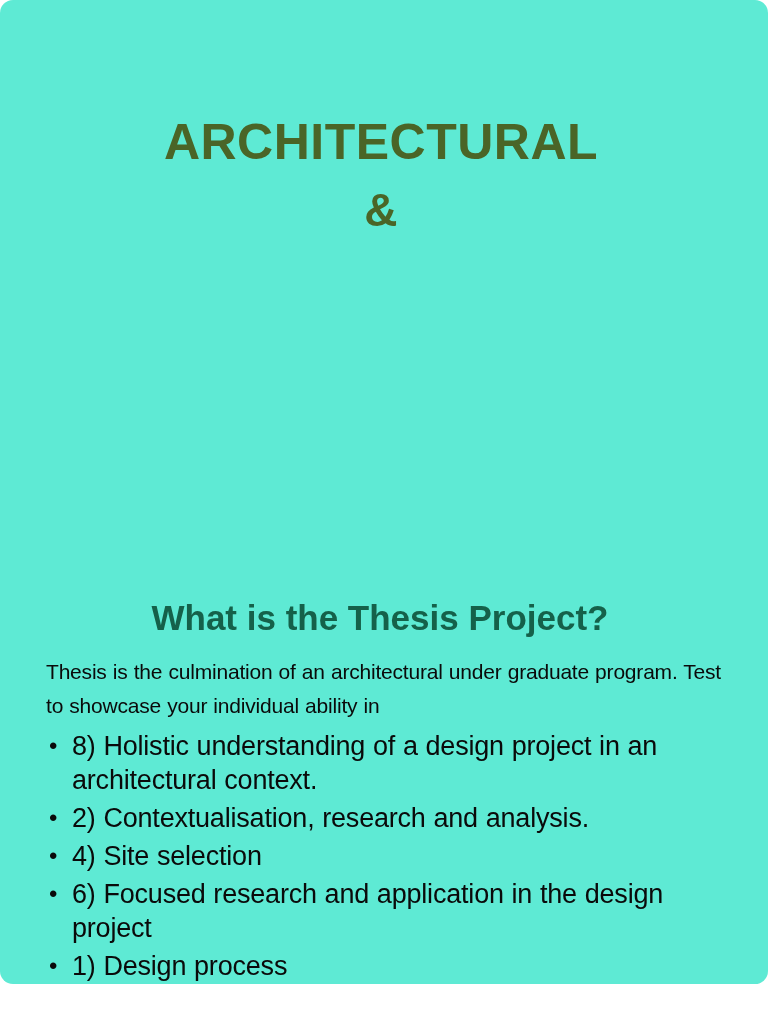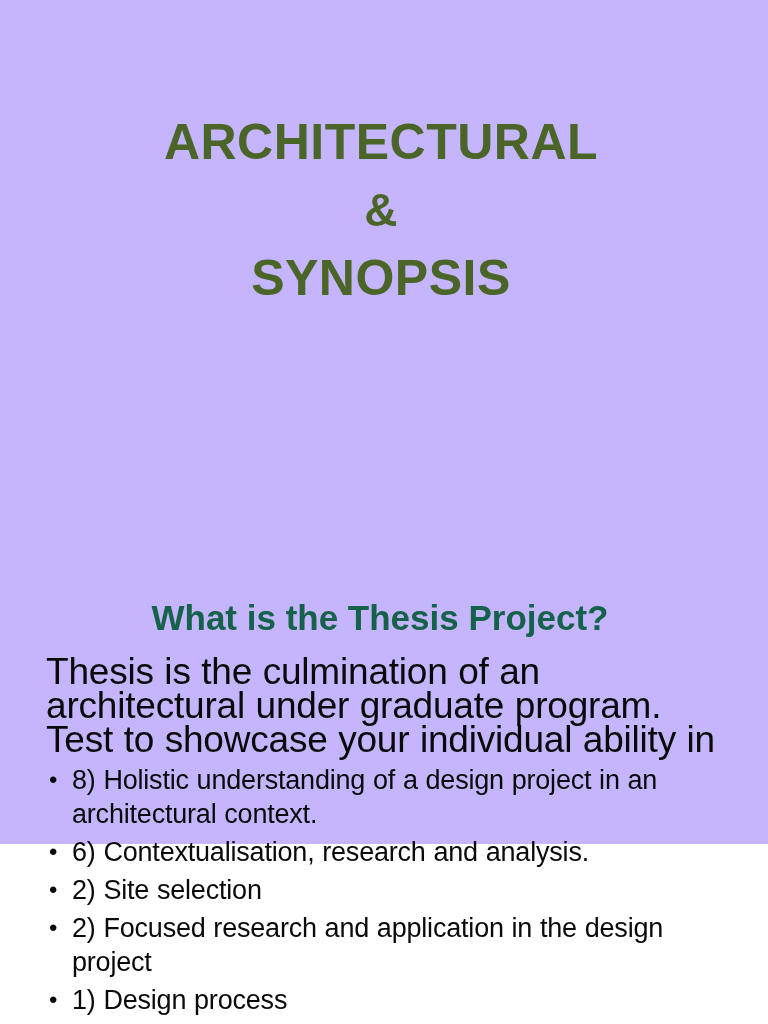--- a/index.html
+++ b/index.html
@@ -12,23 +12,24 @@
     background: #ffffff;
     font-family: "Liberation Sans", sans-serif;
     overflow: hidden;
     position: relative;
     -webkit-font-smoothing: antialiased;
   }
 
   .slide {
     position: relative;
     width: 768px;
-    height: 844px;
-    background: #c4b5fd;
+    height: 984px;
+    background: #5eead4;
     box-sizing: border-box;
+    border-radius: 13px;
   }
 
   
   .title-block {
     position: absolute;
     top: 108px;
     left: 0;
     width: 768px;
     text-align: center;
     padding-right: 6px;
@@ -72,21 +73,21 @@
     position: absolute;
     top: 655px;
     left: 46px;
     width: 690px;
   }
 
   .intro-paragraph {
     margin: 0;
     color: #0a0a0a;
     font-family: "Liberation Sans", sans-serif;
-    font-size: 37px;
+    font-size: 21px;
     line-height: 34px;
     letter-spacing: -0.2px;
     word-spacing: 0.5px;
   }
 
   .bullet-list {
     list-style: none;
     margin: 6px 0 0 0;
     padding: 0;
   }
@@ -117,45 +118,44 @@
   }
 </style>
 </head>
 <body>
 
 <div class="slide">
 
   <div class="title-block">
     <span class="title-line">ARCHITECTURAL</span>
     <span class="title-line amp">&amp;</span>
-    <span class="title-line">SYNOPSIS</span>
   </div>
 
   <div class="section-heading">What is the Thesis Project?</div>
 
   <div class="body-block">
 
     <p class="intro-paragraph">Thesis is the culmination of an architectural under graduate program. Test to showcase your individual ability in</p>
 
     <ul class="bullet-list">
       <li class="bullet-item">
         <span class="bullet-marker">•</span>
         <span class="bullet-text">8) Holistic understanding of a design project in an architectural context.</span>
       </li>
       <li class="bullet-item">
         <span class="bullet-marker">•</span>
-        <span class="bullet-text">6) Contextualisation, research and analysis.</span>
+        <span class="bullet-text">2) Contextualisation, research and analysis.</span>
       </li>
       <li class="bullet-item">
         <span class="bullet-marker">•</span>
-        <span class="bullet-text">2) Site selection</span>
+        <span class="bullet-text">4) Site selection</span>
       </li>
       <li class="bullet-item">
         <span class="bullet-marker">•</span>
-        <span class="bullet-text">2) Focused research and application in the design project</span>
+        <span class="bullet-text">6) Focused research and application in the design project</span>
       </li>
       <li class="bullet-item">
         <span class="bullet-marker">•</span>
         <span class="bullet-text">1) Design process</span>
       </li>
     </ul>
 
   </div>
 
 </div>

